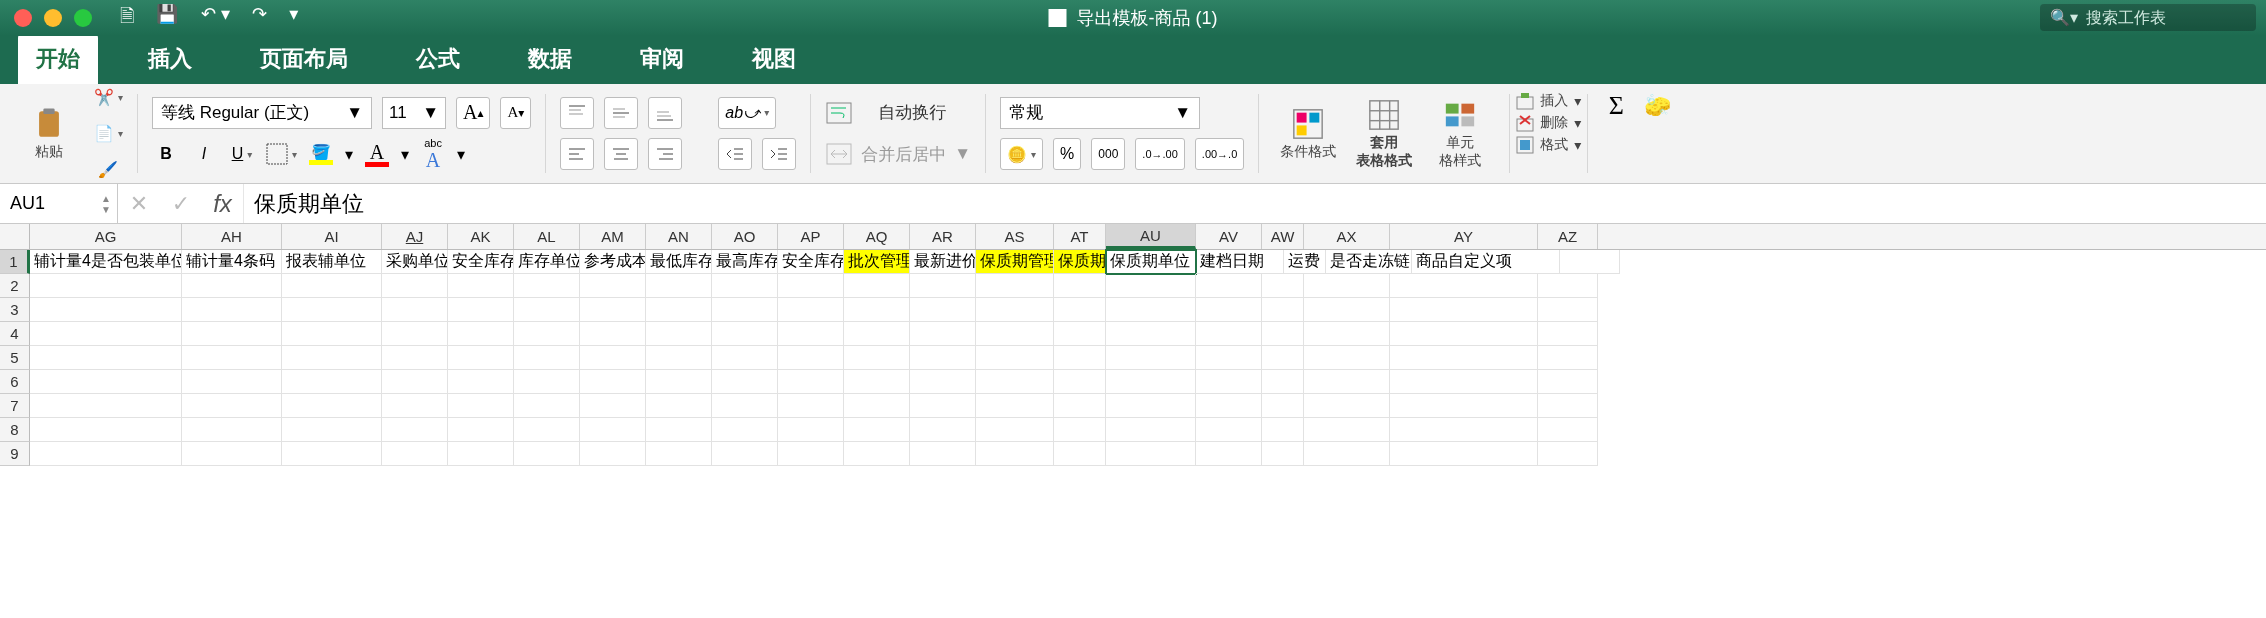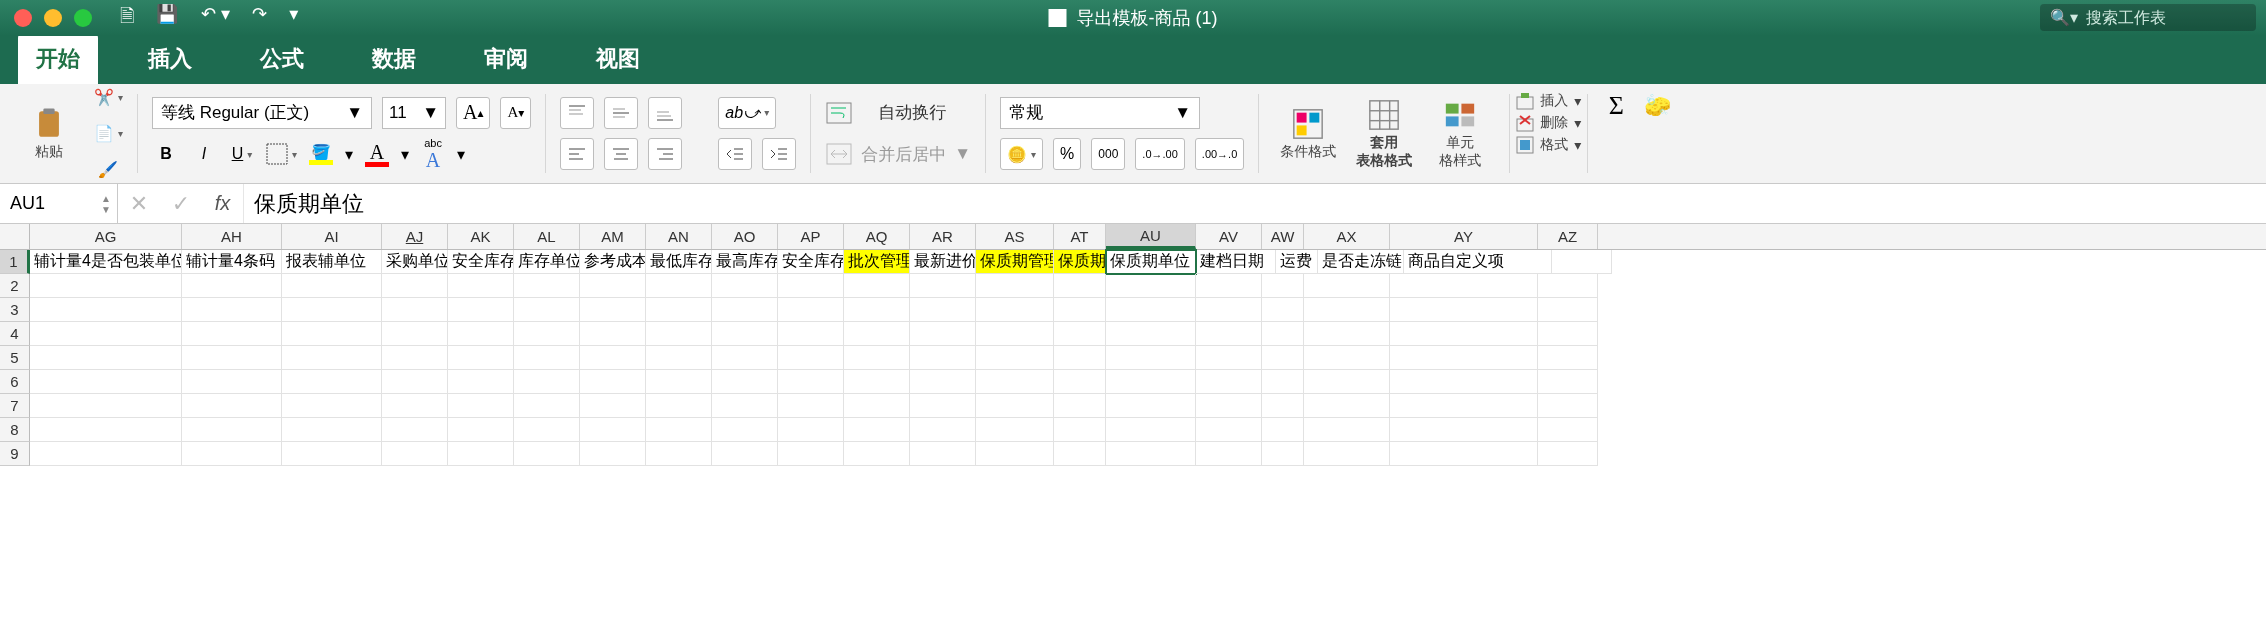--- a/index.html
+++ b/index.html
@@ -90,21 +90,21 @@
   
   .formula-row {
     height: 40px; display:flex; align-items:center; border-bottom:1px solid #c9c9c9;
   }
   .name-box {
     width: 118px; height: 100%; border-right:1px solid #c9c9c9;
     display:flex; align-items:center; justify-content:space-between;
     padding:0 6px 0 10px; font-size:18px;
   }
   .name-box .stepper { display:flex; flex-direction:column; font-size:10px; color:#888; gap:0;}
-  .fx-btn { width:42px; text-align:center; font-style:italic; font-size:20px; color:#555; border-right:1px solid #e6e6e6; height:100%; display:flex; align-items:center; justify-content:center;}
+  .fx-btn { width:42px; text-align:center; font-style:italic; font-size:24px; color:#555; border-right:1px solid #e6e6e6; height:100%; display:flex; align-items:center; justify-content:center;}
   .fbar-icon { width:42px; text-align:center; color:#bbb; font-size:22px; height:100%; display:flex; align-items:center; justify-content:center;}
   .formula-input { flex:1; font-size:22px; padding-left:10px; }
 
   
   .grid-wrap { position:relative; }
   .col-headers { display:flex; height:26px; background:#f4f4f4; border-bottom:1px solid #bbb;}
   .corner { width:30px; border-right:1px solid #bbb; background:#f4f4f4;}
   .col-h {
     border-right:1px solid #ccc; display:flex; align-items:center; justify-content:center;
     font-size:15px; color:#333; background:#f4f4f4; cursor:pointer;
@@ -148,20 +148,21 @@
   </div>
   <div class="search-area">
     <span>🔍▾</span>
     <input placeholder="搜索工作表" style="">
   </div>
 </div>
 
 <div class="ribbon-tabs">
   <div class="tab active">开始</div>
   <div class="tab">插入</div>
+  <div class="tab">页面布局</div>
   <div class="tab">公式</div>
   <div class="tab">数据</div>
   <div class="tab">审阅</div>
   <div class="tab">视图</div>
 </div>
 
 <div class="ribbon">
 
   <div class="group">
     <div style="display:flex; gap:10px; align-items:center;">
@@ -498,21 +499,21 @@
         <div class="cell" style="width: 66px;">库存单位</div>
         <div class="cell" style="width: 66px;">参考成本</div>
         <div class="cell" style="width: 66px;">最低库存</div>
         <div class="cell" style="width: 66px;">最高库存</div>
         <div class="cell" style="width: 66px;">安全库存</div>
         <div class="cell hl" style="width: 66px;">批次管理</div>
         <div class="cell" style="width: 66px;">最新进价</div>
         <div class="cell hl" style="width: 78px;">保质期管理</div>
         <div class="cell hl" style="width: 52px;">保质期</div>
         <div class="cell hl active" style="width: 90px;">保质期单位</div>
-        <div class="cell" style="width: 80px;">建档日期</div>
+        <div class="cell" style="width: 88px;">建档日期</div>
         <div class="cell" style="width: 42px;">运费</div>
         <div class="cell" style="width: 86px;">是否走冻链</div>
         <div class="cell" style="width: 148px;">商品自定义项</div>
         <div class="cell" style="width: 60px;"></div>
       </div>
       <div class="row">
         <div class="row-h">2</div>
         <div class="cell" style="width: 152px;"></div>
         <div class="cell" style="width: 100px;"></div>
         <div class="cell" style="width: 100px;"></div>

